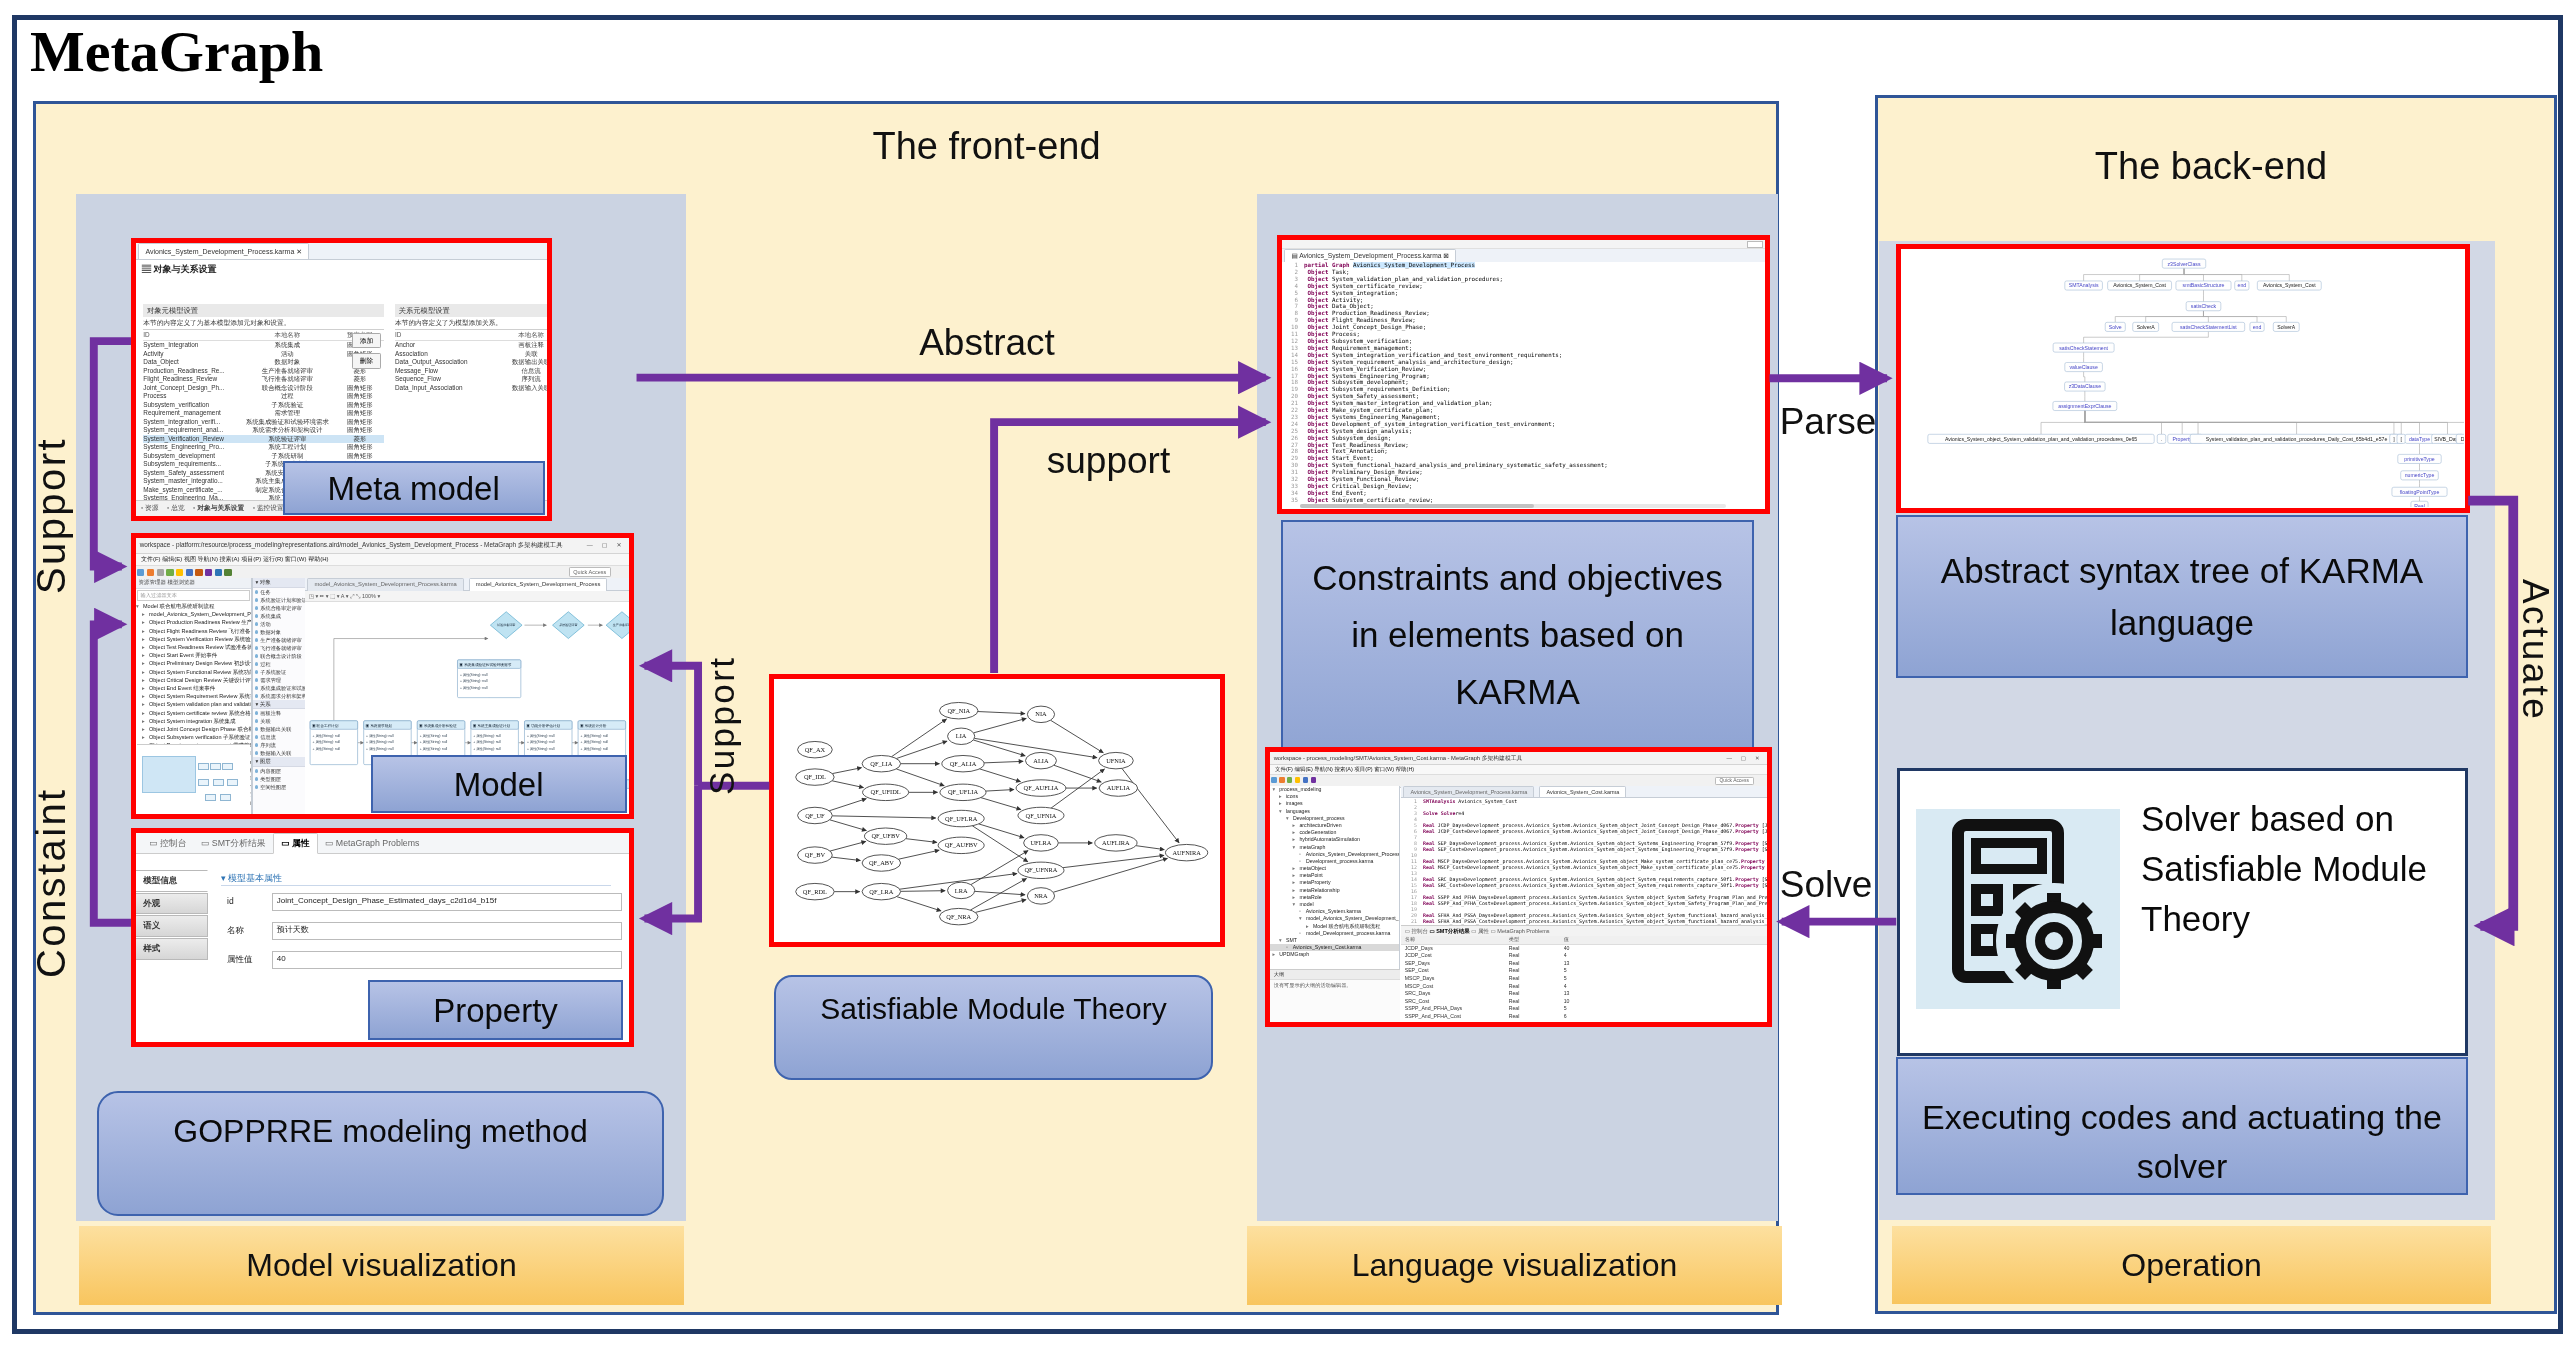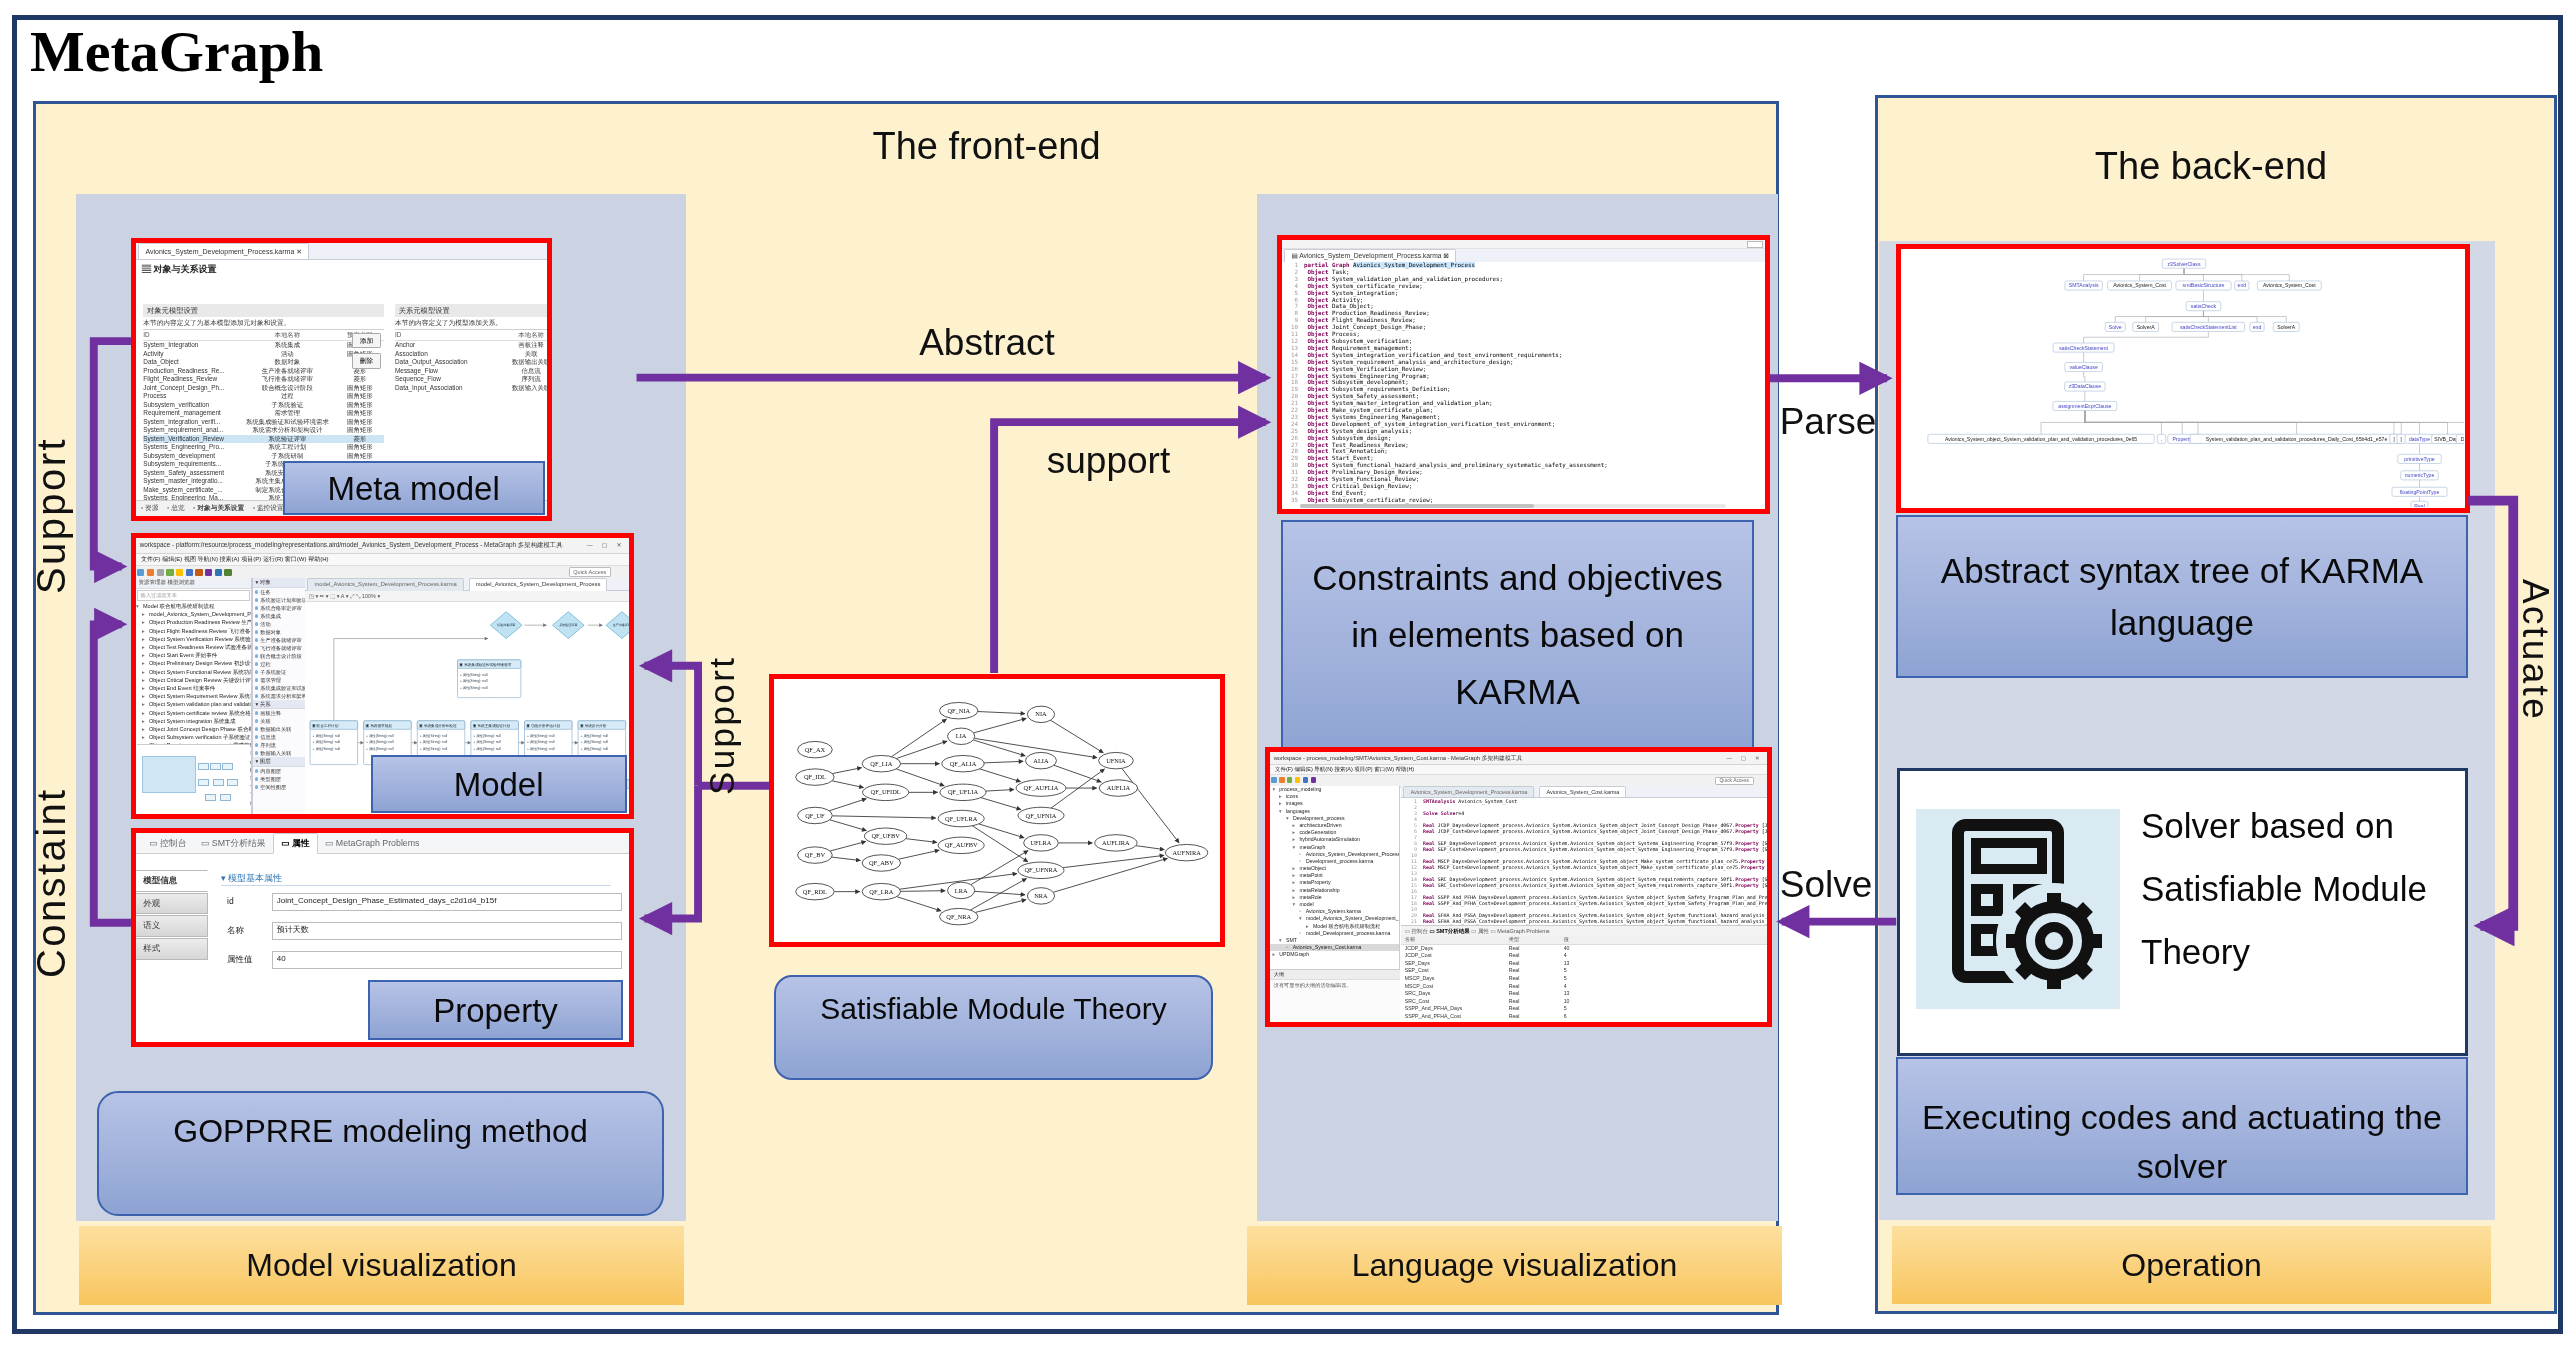--- a/index.html
+++ b/index.html
@@ -40,21 +40,21 @@
   #property-label{right:6px;bottom:2.4px;width:255px;height:60px;line-height:57px;}
   #gopprre-box{left:97px;top:1091px;width:567px;height:125px;border-radius:21px;font-size:32px;line-height:45px;padding:16px 37px 0 37px;}
   #smt-label{left:774px;top:975px;width:439px;height:105px;border-radius:18px;font-size:30px;line-height:43px;padding-top:9.7px;}
   #constraints-label{left:1281px;top:520px;width:473px;height:242px;font-size:35px;line-height:57px;padding:27px 18px 0 18px;}
   #validation-label{left:1265px;top:1035px;width:507px;height:77px;font-size:35px;line-height:73px;}
   #ast-label{left:1896px;top:515px;width:572px;height:163px;font-size:35px;line-height:52px;padding-top:28px;}
   #executing-label{left:1896px;top:1057px;width:572px;height:138px;font-size:34px;line-height:49px;padding-top:34px;}
   
   #solver-box{left:1897px;top:768px;width:571px;height:288px;border:3.7px solid #203864;background:#fff;}
   #solver-icon{left:16px;top:38px;width:204px;height:200px;background:#d9eaf3;}
-  #solver-text{left:241px;top:23px;width:317px;font-size:35px;line-height:63px;color:#0a0a0a;text-align:left;}
+  #solver-text{left:241px;top:23px;width:317px;font-size:35px;line-height:50px;color:#0a0a0a;text-align:left;}
   
   .arrow-label{font-size:37px;color:#111;text-align:center;}
   #lbl-abstract{left:847px;top:322px;width:280px;}
   #lbl-support-lower{left:999px;top:440px;width:219px;}
   #lbl-parse{left:1749px;top:401px;width:158px;}
   #lbl-solve{left:1747px;top:864px;width:158px;}
   .vtext-ccw{writing-mode:vertical-rl;transform:rotate(180deg);font-size:40px;color:#111;letter-spacing:2.4px;}
   .vtext-cw{writing-mode:vertical-rl;font-size:37px;color:#111;letter-spacing:2.4px;}
   #lbl-support-left{left:29px;top:308px;height:286px;}
   #lbl-constaint{left:29px;top:661px;height:317px;}
@@ -97,21 +97,21 @@
   
   .pal{border-left:0.6px solid #c6cdd6;border-right:0.6px solid #c6cdd6;background:#fbfbfd;overflow:hidden;}
   .palh{background:#e4e8f2;font-size:5.5px;height:8.5px;line-height:8.5px;padding-left:2.4px;color:#333;border-bottom:0.6px solid #d5d9e4;}
   .pali{font-size:5.2px;height:8px;line-height:8px;padding-left:7.3px;color:#333;white-space:nowrap;overflow:hidden;position:relative;}
   .pali::before{content:"";position:absolute;left:1.8px;top:2.4px;width:3.7px;height:3.7px;border-radius:50%;background:#7fb2d9;}
   
   .ptabbar{height:19.5px;background:#f4f6f8;border-bottom:0.6px solid #ccc;font-size:8.8px;color:#666;line-height:19.5px;padding-left:6px;}
   .ptab{display:inline-block;padding:0 7.3px;height:19px;}
   .ptab.active{background:#fff;border:0.6px solid #ccc;border-bottom:0.6px solid #fff;color:#000;font-weight:bold;border-radius:1.8px 1.8px 0 0;}
   .sidetabs{position:absolute;left:0;top:37px;width:72px;}
-  .stab{height:19.5px;line-height:19.5px;font-size:8.5px;color:#333;padding-left:7.3px;background:linear-gradient(180deg,#ececec,#d6d6d6);border:0.6px solid #b9b9b9;border-left:none;margin-bottom:1.2px;}
+  .stab{height:19.5px;line-height:19.5px;font-size:8.5px;color:#333;padding-left:7.3px;background:linear-gradient(180deg,#ececec,#d6d6d6);border:0.6px solid #b9b9b9;border-left:none;margin-bottom:1.2px;font-weight:bold;}
   .stab.active{background:#fff;font-weight:bold;border-right:0.6px solid #fff;}
   .pfield{position:absolute;font-size:8.5px;color:#222;}
   .pfield .lab{display:inline-block;width:45px;}
   .pfield .val{display:inline-block;width:341px;height:16px;line-height:14.6px;border:0.6px solid #bbb;background:#fff;font-size:8px;padding:0 3.7px;white-space:nowrap;overflow:hidden;vertical-align:middle;}
   .psect{position:absolute;left:85px;top:39px;font-size:9px;font-weight:normal;color:#2e74b5;border-bottom:0.6px solid #c9d7ea;width:390px;}
   
   .codewrap{position:absolute;overflow:hidden;background:#fff;}
   .kline{white-space:nowrap;font-family:"DejaVu Sans Mono",monospace;}
   .kline .num{display:inline-block;width:16px;text-align:right;color:#9a9a9a;margin-right:6px;}
   .kw{color:#7f0055;font-weight:bold;}

